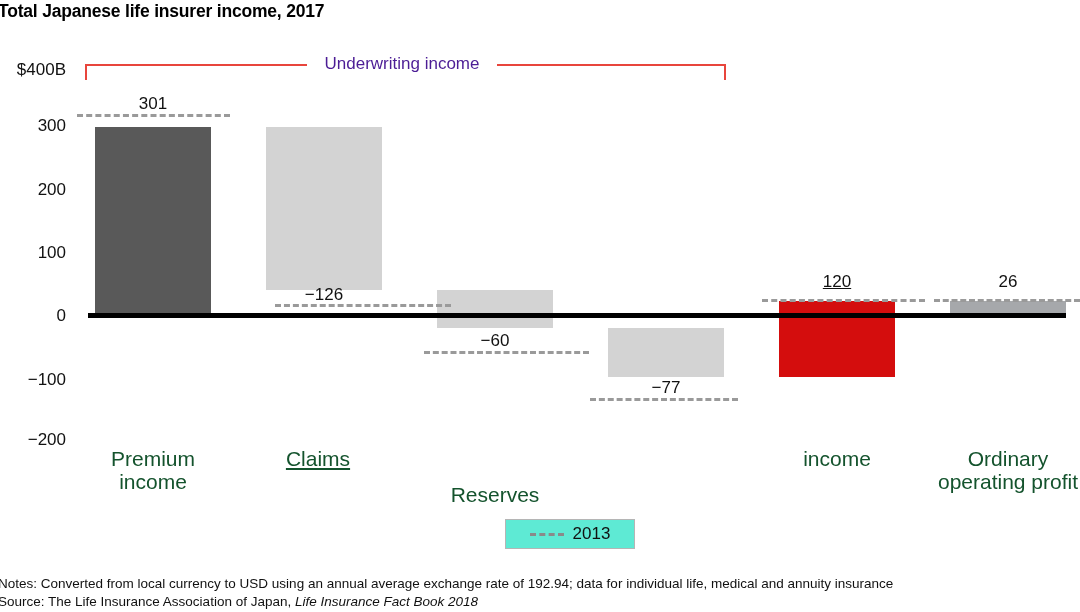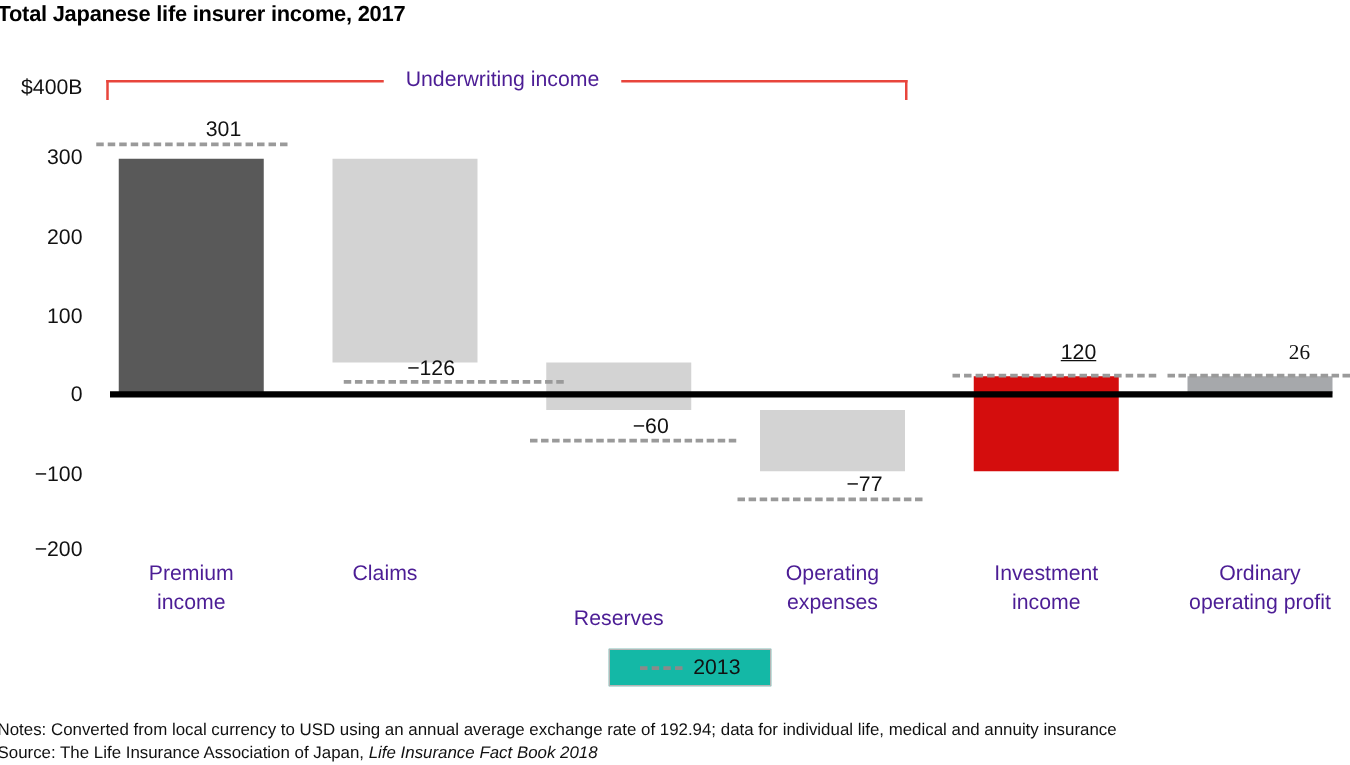--- a/index.html
+++ b/index.html
@@ -30,45 +30,45 @@
   
   .bar{position:absolute;}
 
   
   .ref2013{
     position:absolute;height:0;border-top:3px dashed #9a9a9a;
   }
 
   
   .vlabel{
-    position:absolute;font-size:17px;color:#111;text-align:right;
+    position:absolute;font-size:17px;color:#111;text-align:center;
     white-space:nowrap;
   }
 
   
   .catlabel{
     position:absolute;top:447px;width:180px;text-align:center;
-    font-size:17px;color:#4c1d95;line-height:23px;
+    font-size:21px;color:#14532d;line-height:23px;
   }
 
   
   #bracket-wrap{position:absolute;left:0;top:52px;width:1080px;height:30px;}
   #bracket-left-line{position:absolute;left:85px;top:12px;width:222px;height:0;border-top:2px solid #e8453c;}
   #bracket-right-line{position:absolute;left:497px;top:12px;width:229px;height:0;border-top:2px solid #e8453c;}
   #bracket-left-tick{position:absolute;left:85px;top:12px;width:0;height:16px;border-left:2px solid #e8453c;}
   #bracket-right-tick{position:absolute;left:724px;top:12px;width:0;height:16px;border-left:2px solid #e8453c;}
   #bracket-label{
     position:absolute;left:307px;top:2px;width:190px;text-align:center;
     font-size:17px;color:#4c1d95;white-space:nowrap;
   }
 
   
   #legend-box{
-    position:absolute;left:487px;top:519px;width:128px;height:28px;
-    border:1px solid #b5b5b5;background:#14b8a6;
+    position:absolute;left:505px;top:519px;width:128px;height:28px;
+    border:1px solid #b5b5b5;background:#5eead4;
     display:flex;align-items:center;justify-content:center;gap:9px;
   }
   #legend-swatch{width:34px;height:0;border-top:3px dashed #8a8a8a;}
   #legend-label{font-size:17px;color:#111;}
 
   
   .foot{
     position:absolute;left:-2px;font-size:13.5px;color:#111;white-space:nowrap;
   }
   #note-line{top:576px;}
@@ -119,40 +119,35 @@
     <div class="ref2013" style="left:424px;top:351px;width:165px;"></div>
     <div class="ref2013" style="left:590px;top:398px;width:148px;"></div>
     <div class="ref2013" style="left:762px;top:299px;width:163px;"></div>
     <div class="ref2013" style="left:934px;top:299px;width:146px;"></div>
 
     <div class="vlabel" style="left:113px;top:94px;width:80px;">301</div>
     <div class="vlabel" style="left:284px;top:285px;width:80px;">−126</div>
     <div class="vlabel" style="left:455px;top:331px;width:80px;">−60</div>
     <div class="vlabel" style="left:626px;top:378px;width:80px;">−77</div>
     <div class="vlabel" style="left:797px;top:272px;width:80px;text-decoration:underline;">120</div>
-    <div class="vlabel" style="left:968px;top:272px;width:80px;font-family:Liberation Serif, serif;">26</div>
+    <div class="vlabel" style="left:968px;top:272px;width:80px;">26</div>
 
     <div class="catlabel" style="left:63px;">
       <div>Premium</div>
       <div>income</div>
     </div>
-    <div class="catlabel" style="left:218px;">
+    <div class="catlabel" style="left:228px;text-decoration:underline;">
       <div>Claims</div>
       <div></div>
     </div>
     <div class="catlabel" style="left:405px;margin-top:36px;">
       <div>Reserves</div>
       <div></div>
     </div>
-    <div class="catlabel" style="left:576px;">
-      <div>Operating</div>
-      <div>expenses</div>
-    </div>
     <div class="catlabel" style="left:747px;">
-      <div>Investment</div>
       <div>income</div>
     </div>
     <div class="catlabel" style="left:918px;">
       <div>Ordinary</div>
       <div>operating profit</div>
     </div>
   </div>
 
   <div id="legend-box">
     <span id="legend-swatch"></span>

